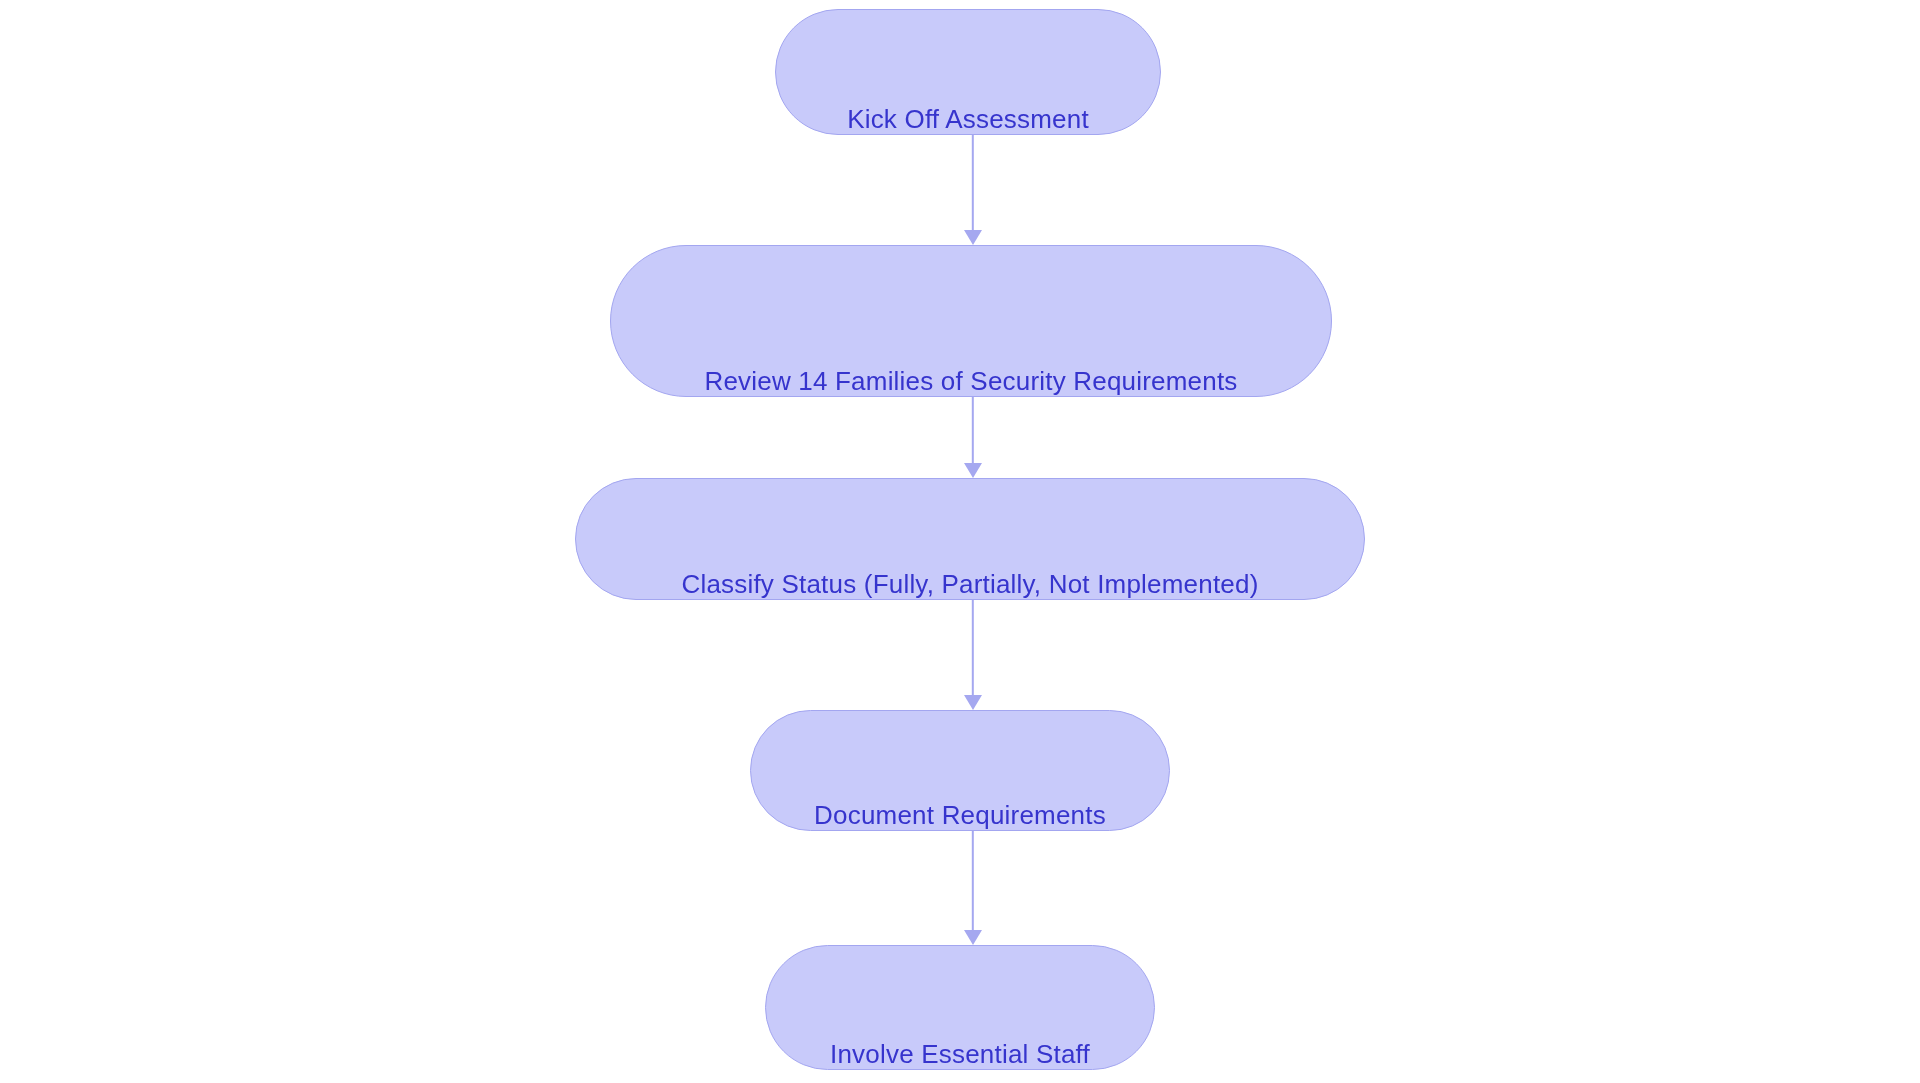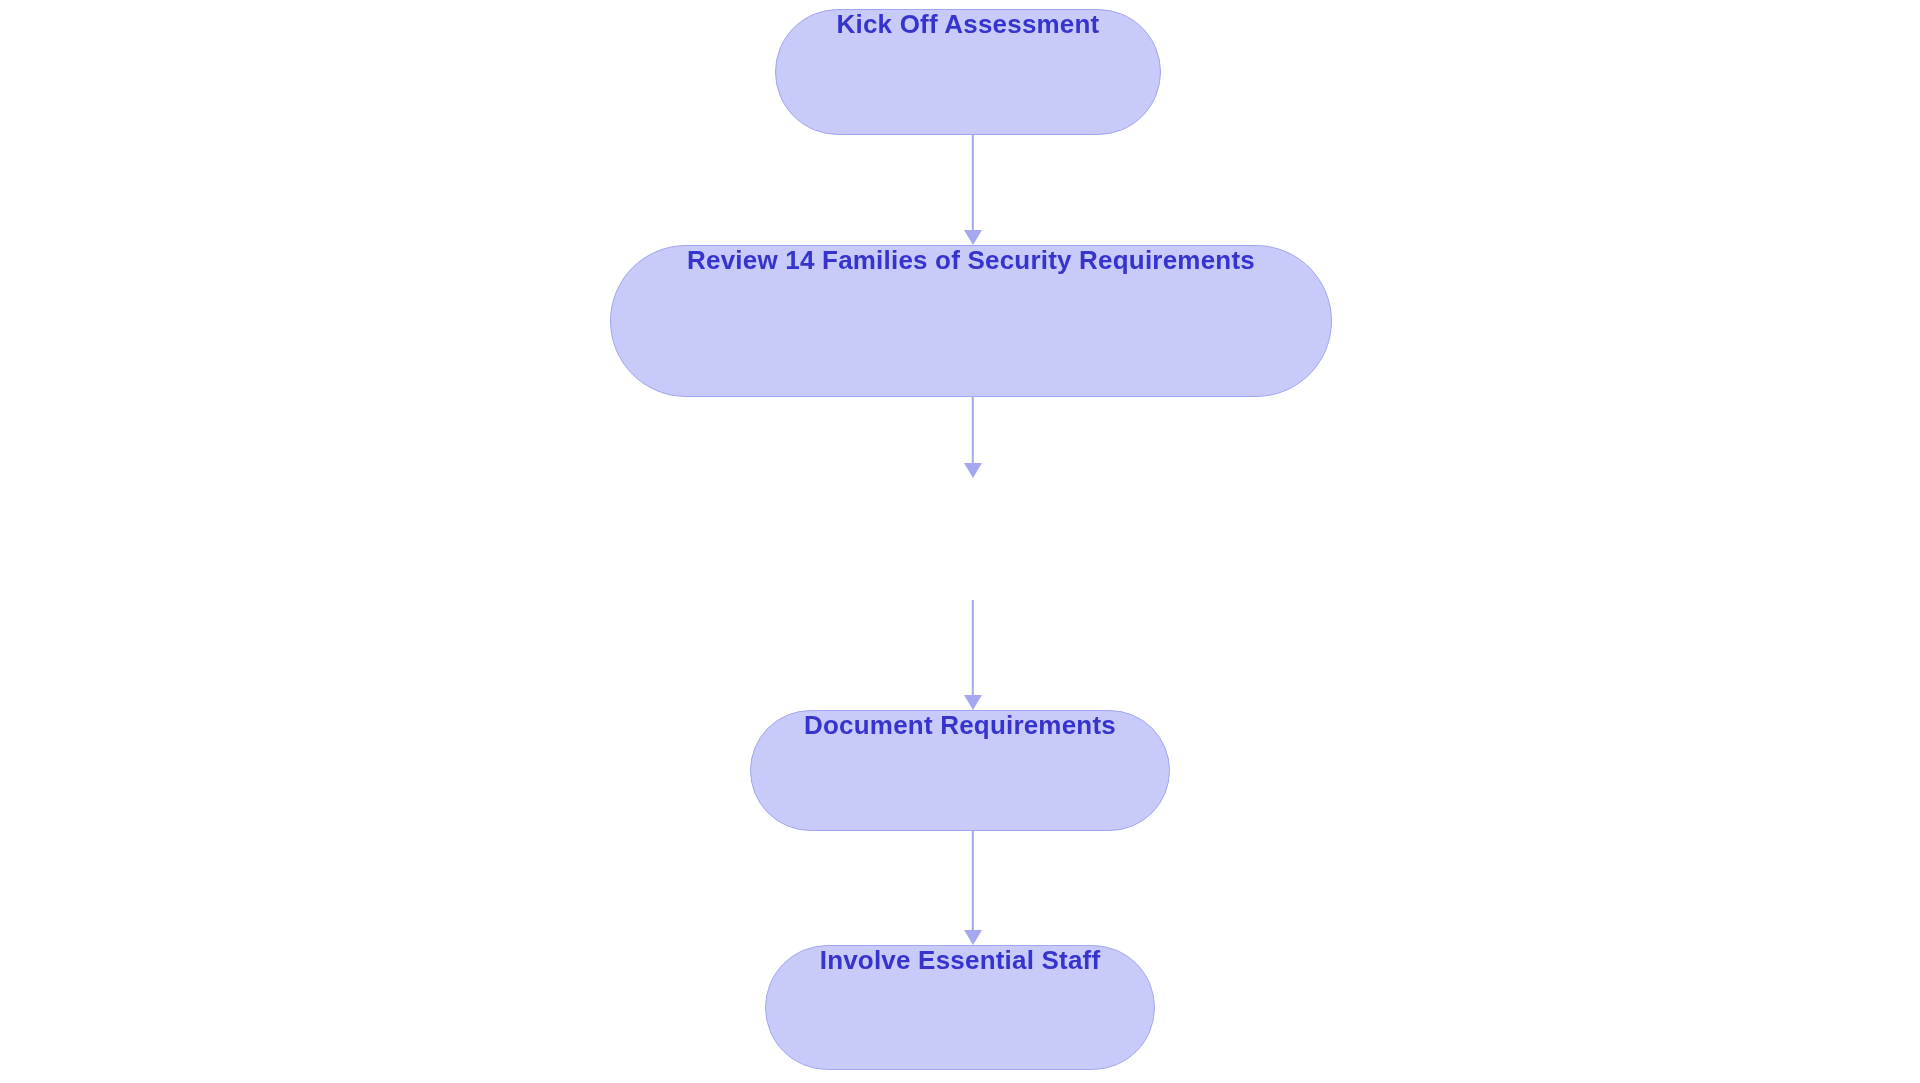--- a/index.html
+++ b/index.html
@@ -15,28 +15,28 @@
     position: relative;
     width: 1920px;
     height: 1083px;
     background: #ffffff;
     overflow: hidden;
   }
   .flow-node {
     position: absolute;
     box-sizing: border-box;
     display: flex;
-    align-items: flex-start;
+    align-items: flex-end;
     justify-content: center;
     background: #c8cafa;
     border: 1.6px solid #a3a6f0;
     border-radius: 999px;
     color: #3634cd;
     font-size: 26px;
-    font-weight: 700;
+    font-weight: 400;
     letter-spacing: 0.2px;
     line-height: 1.1;
     white-space: nowrap;
     text-align: center;
     user-select: none;
   }
   .node-label {
     display: block;
     padding: 0 18px;
   }
@@ -90,20 +90,23 @@
   </div>
 
   <div class="flow-node" style="left:775px; top:9px; width:386px; height:126px;">
     <span class="node-label">Kick Off Assessment</span>
   </div>
 
   <div class="flow-node" style="left:610px; top:245px; width:722px; height:152px;">
     <span class="node-label">Review 14 Families of Security Requirements</span>
   </div>
 
+  <div class="flow-node" style="left:575px; top:478px; width:790px; height:122px;">
+    <span class="node-label">Classify Status (Fully, Partially, Not Implemented)</span>
+  </div>
 
   <div class="flow-node" style="left:750px; top:710px; width:420px; height:121px;">
     <span class="node-label">Document Requirements</span>
   </div>
 
   <div class="flow-node" style="left:765px; top:945px; width:390px; height:125px;">
     <span class="node-label">Involve Essential Staff</span>
   </div>
 
 </div>

